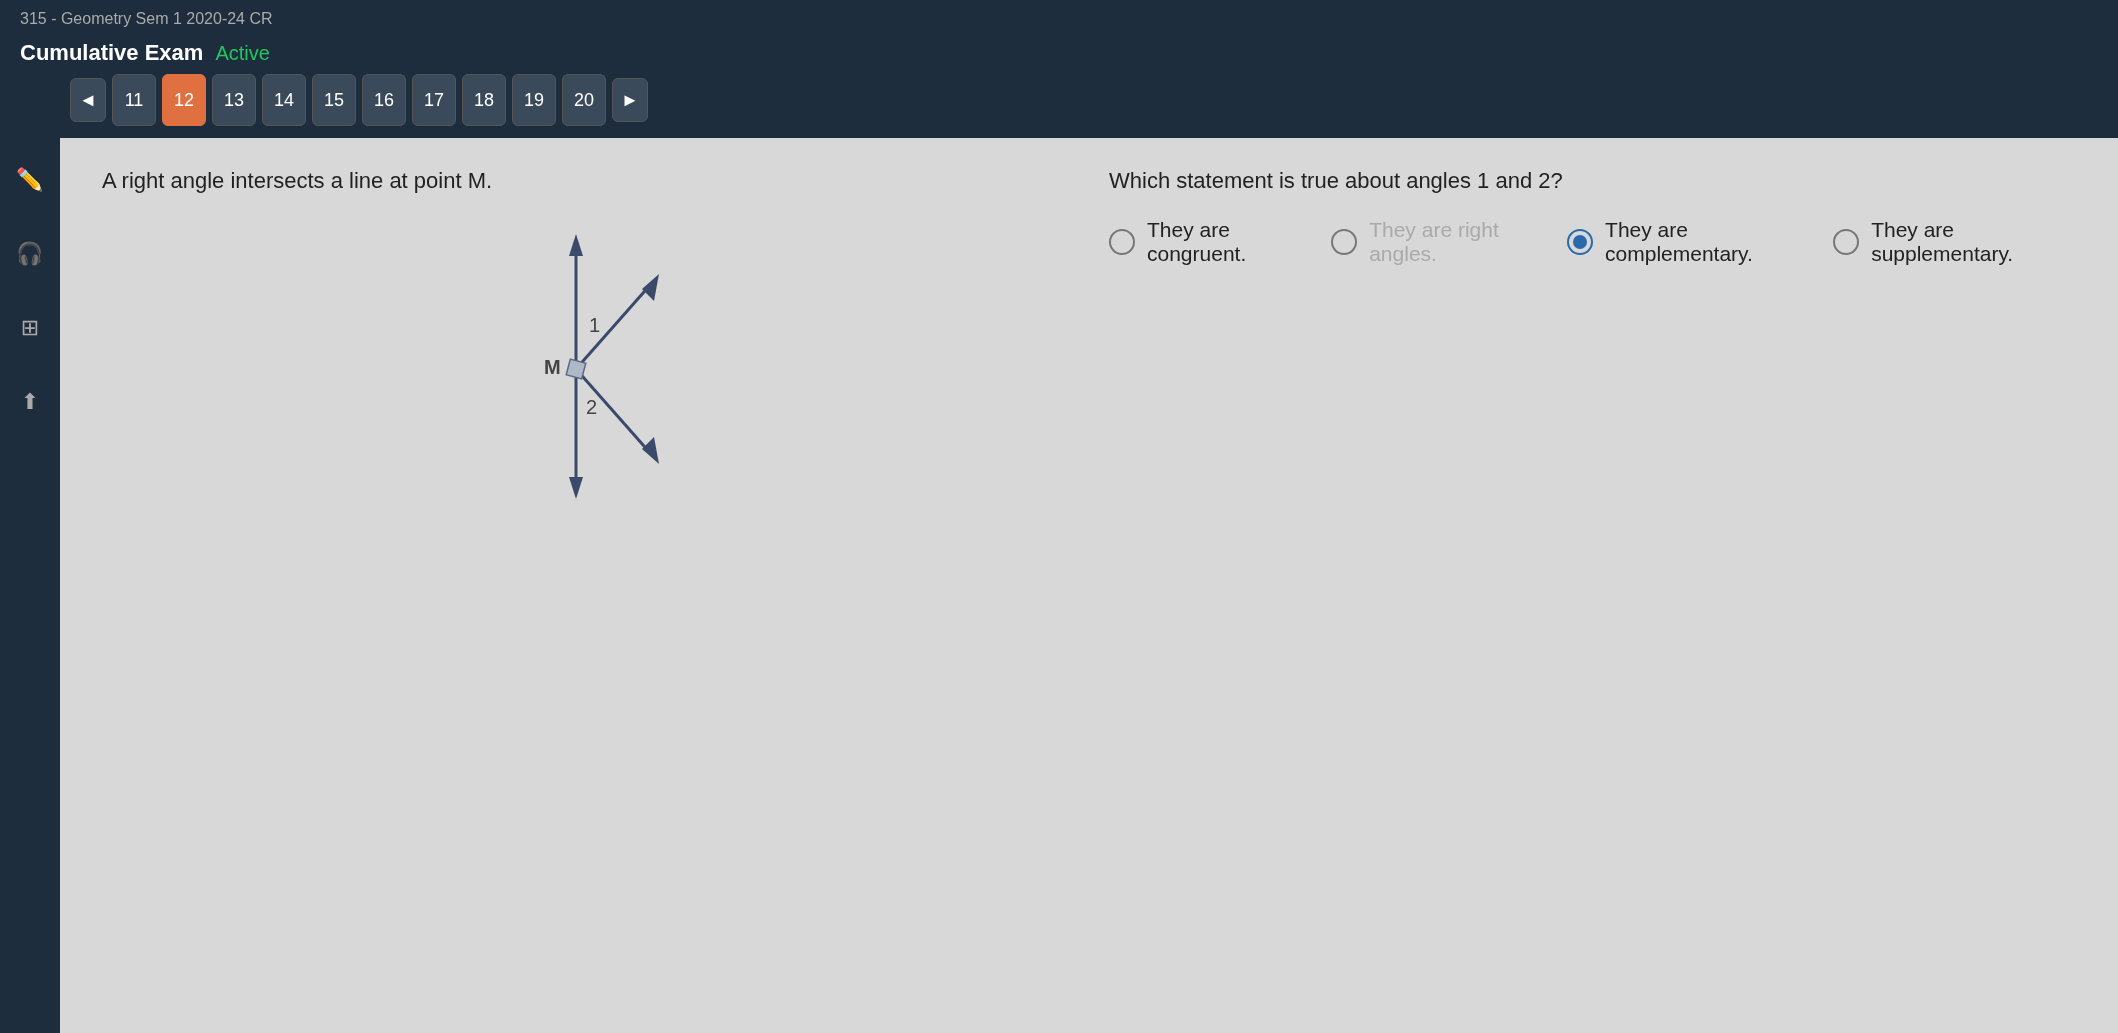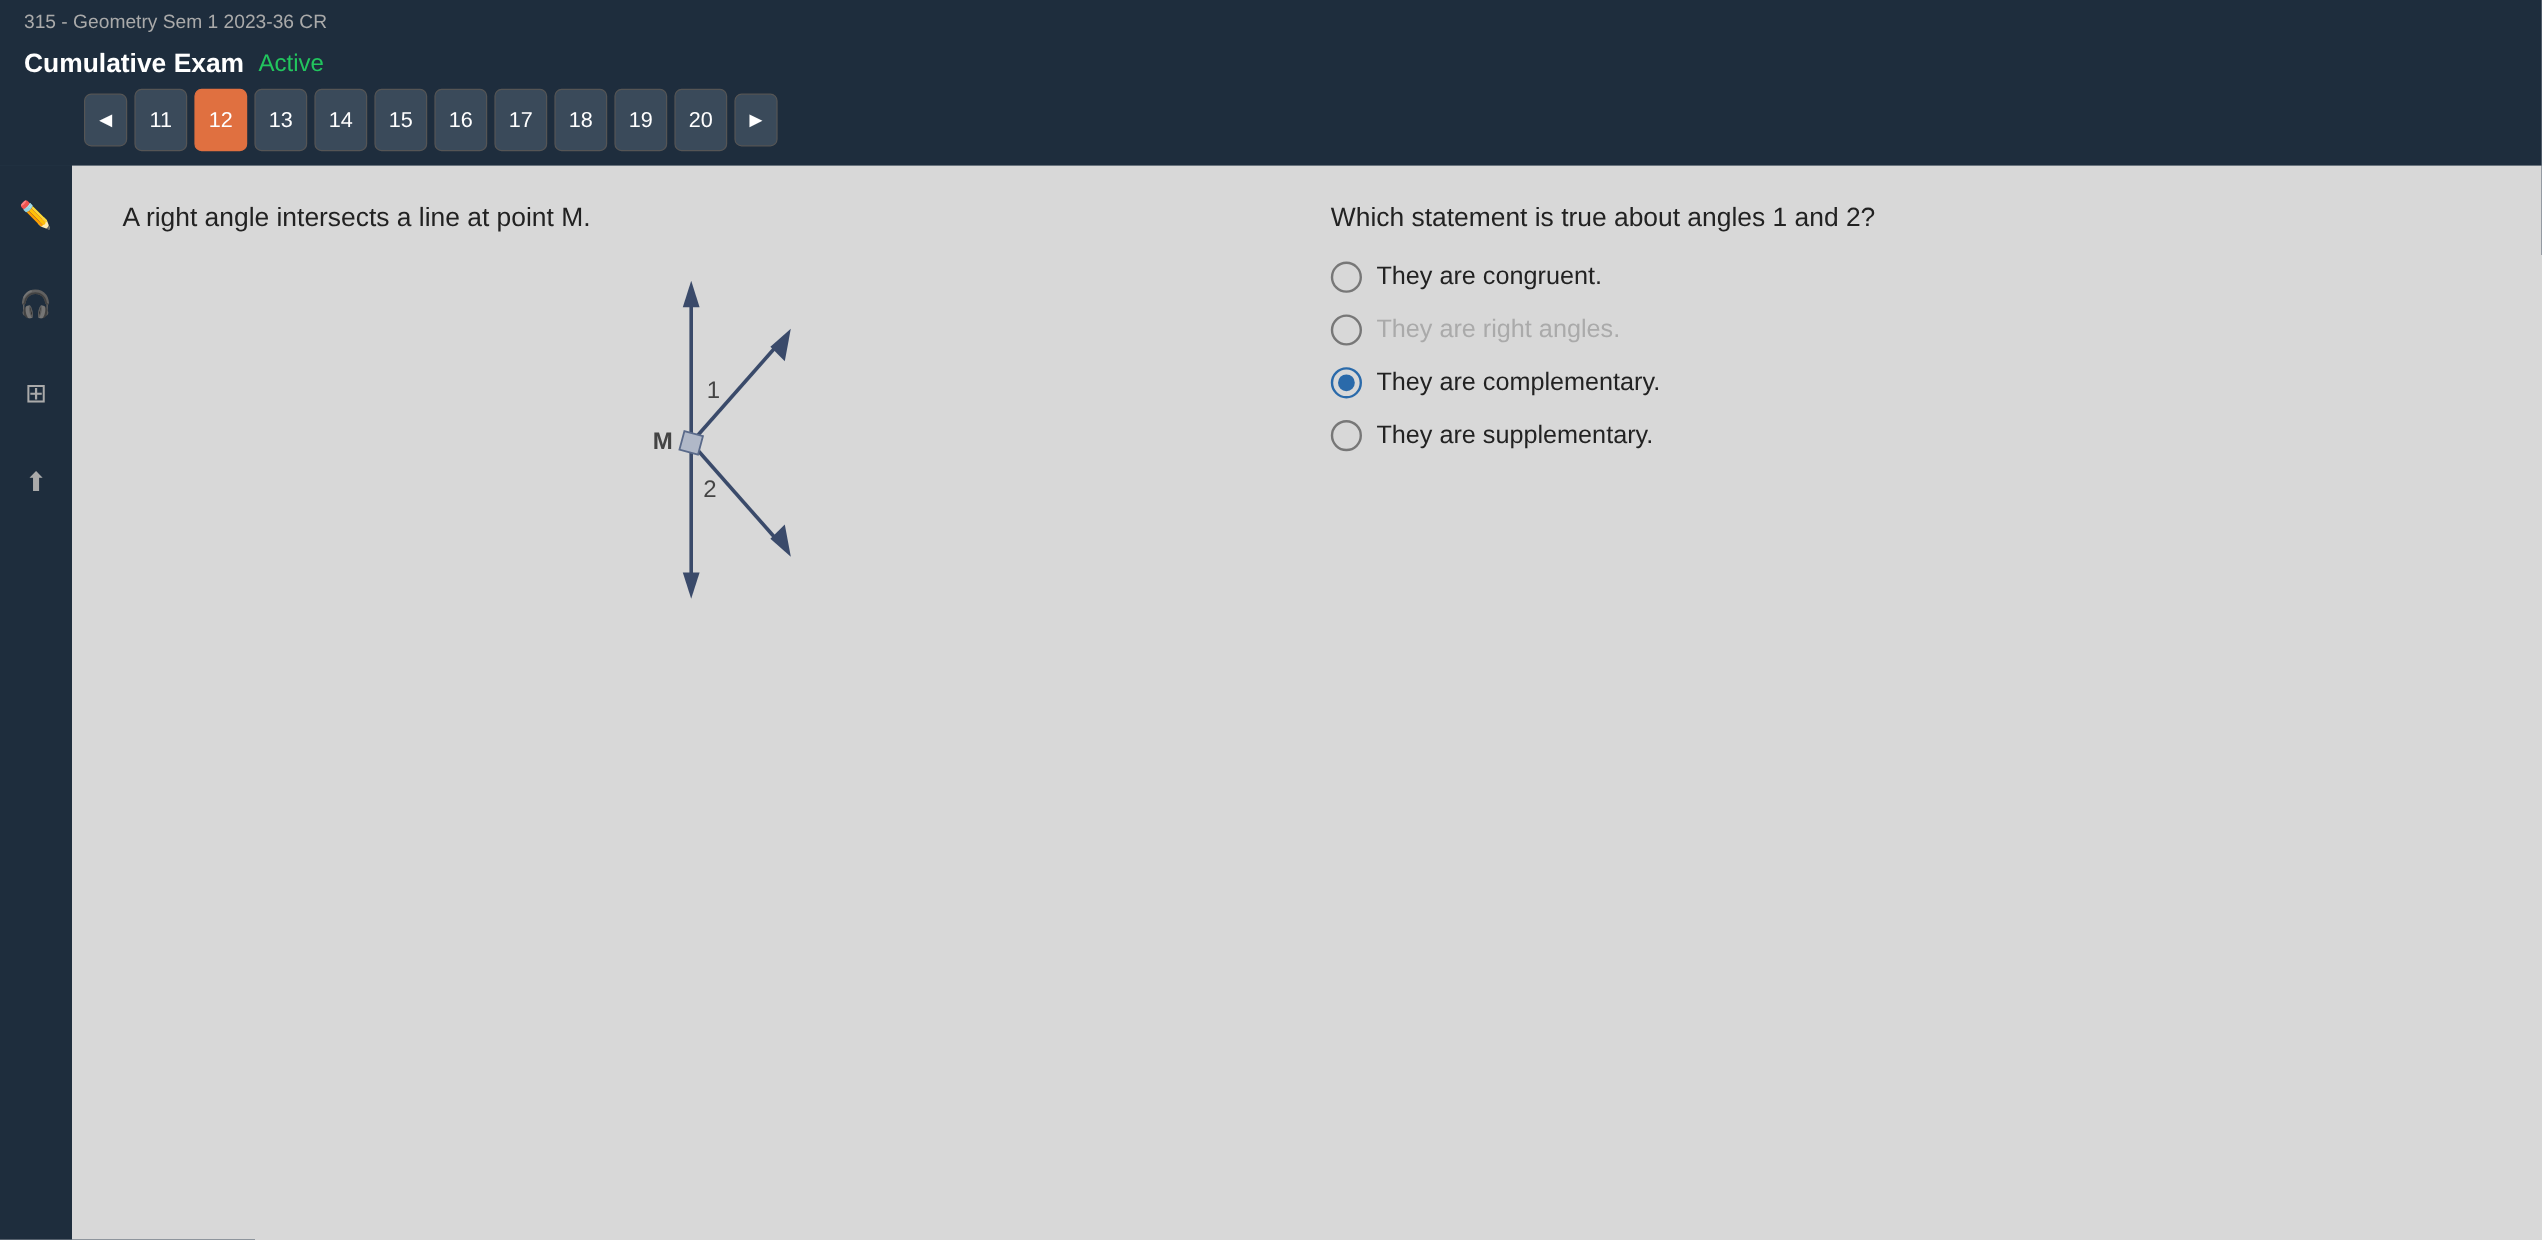--- a/index.html
+++ b/index.html
@@ -160,21 +160,20 @@
     .diagram {
       display: flex;
       align-items: center;
       justify-content: center;
       margin-top: 10px;
     }
 
     
     .answer-choices {
       display: flex;
-      flex-direction: column;
       gap: 18px;
     }
 
     .answer-choice {
       display: flex;
       align-items: center;
       gap: 12px;
       cursor: pointer;
     }
 
@@ -212,21 +211,21 @@
     
     svg text {
       font-family: Arial, sans-serif;
     }
   </style>
 </head>
 <body>
 
 <div class="header">
   <div class="title-row">
-    <span class="page-title">315 - Geometry Sem 1 2023-36 CR</span>
+    <span class="page-title">315 - Geometry Sem 1 2020-24 CR</span>
   </div>
   <div class="title-row">
     <span class="exam-title">Cumulative Exam</span>
     <span class="exam-status">Active</span>
   </div>
   <div class="nav-row">
     <div class="nav-arrow">◄</div>
     <div class="nav-btn">11</div>
     <div class="nav-btn active">12</div>
     <div class="nav-btn">13</div>

